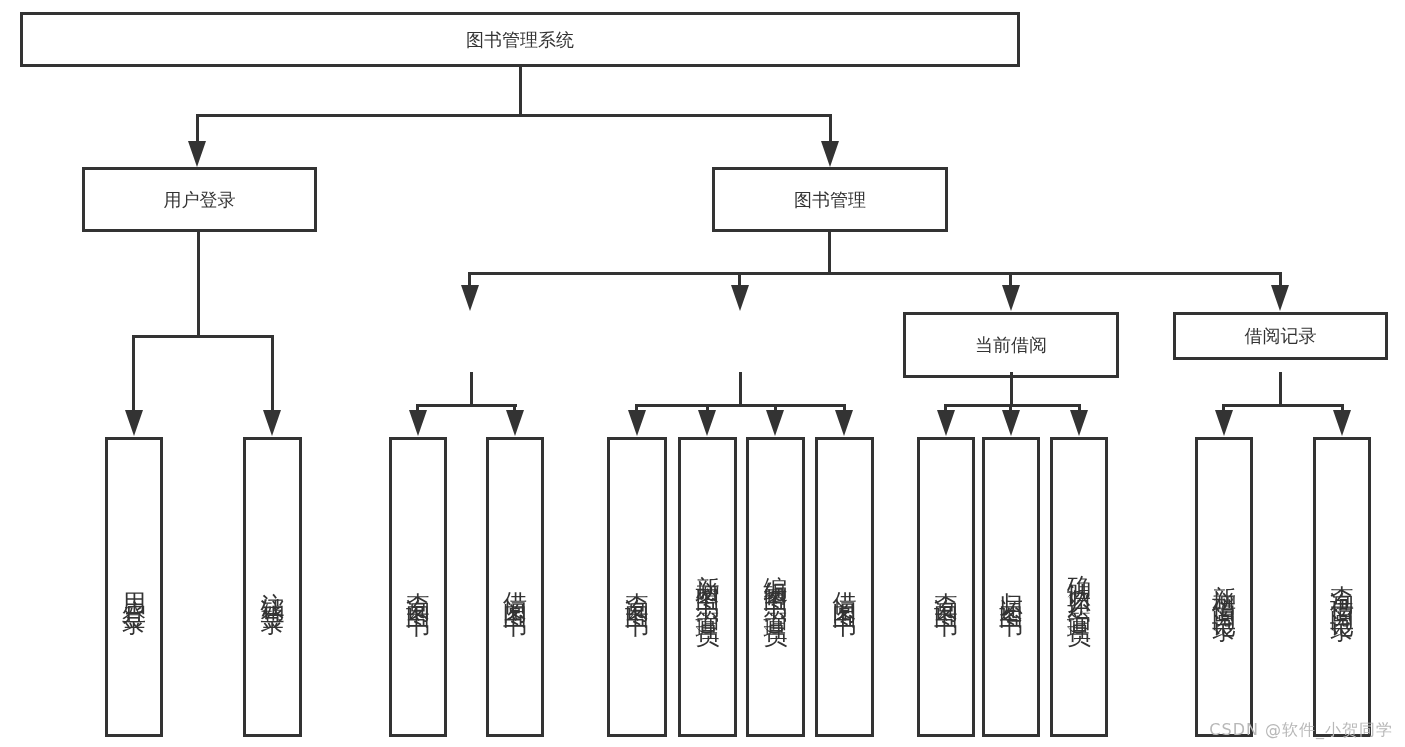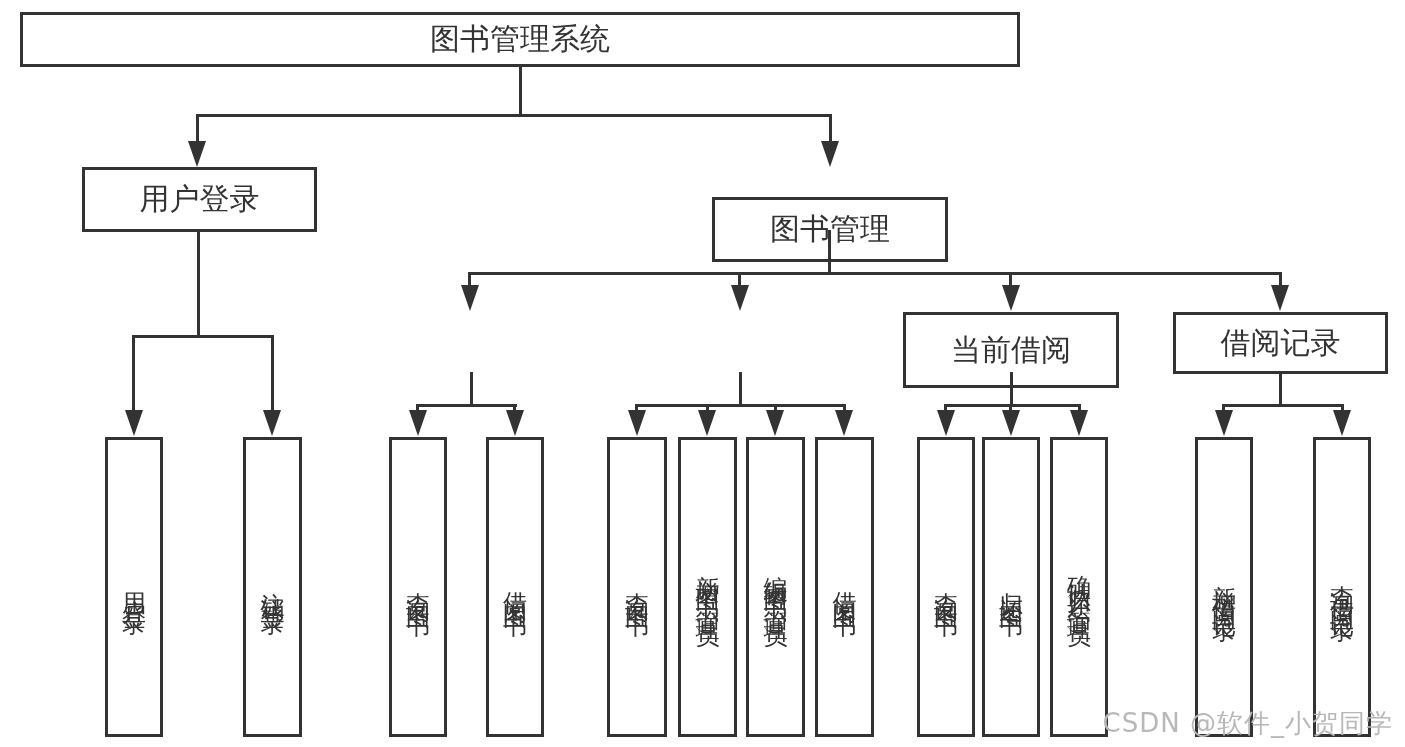--- a/index.html
+++ b/index.html
@@ -21,21 +21,21 @@
     overflow: hidden;
   }
   .box {
     position: absolute;
     border: 3px solid var(--line);
     background: #ffffff;
     display: flex;
     align-items: center;
     justify-content: center;
     color: var(--text);
-    font-size: 30px;
+    font-size: 18px;
     white-space: nowrap;
   }
   .vbox {
     position: absolute;
     border: 3px solid var(--line);
     background: #ffffff;
     display: flex;
     align-items: center;
     justify-content: center;
     color: var(--text);
@@ -53,21 +53,21 @@
     position: absolute;
     width: 0; height: 0;
     border-left: 9px solid transparent;
     border-right: 9px solid transparent;
     border-top: 26px solid var(--line);
   }
   .watermark {
     position: absolute;
     right: 12px;
     bottom: 6px;
-    font-size: 26px;
+    font-size: 16px;
     color: var(--watermark);
     letter-spacing: 1px;
     z-index: 5;
     white-space: nowrap;
   }
 </style>
 </head>
 <body>
 
 <div class="canvas">
@@ -79,21 +79,21 @@
   <div class="vline" style="left:519px; top:66px; height:49px;"></div>
   <div class="hline" style="left:196px; top:114px; width:636px;"></div>
   <div class="vline" style="left:196px; top:114px; height:30px;"></div>
   <div class="arr" style="left:188px; top:141px;"></div>
   <div class="vline" style="left:829px; top:114px; height:30px;"></div>
   <div class="arr" style="left:821px; top:141px;"></div>
 
   <div class="box" style="left:82px; top:167px; width:235px; height:65px;">
     <span>用户登录</span>
   </div>
-  <div class="box" style="left:712px; top:167px; width:236px; height:65px;margin-top:30px;">
+  <div class="box" style="left:712px; top:167px; width:236px; height:65px;">
     <span>图书管理</span>
   </div>
 
   <div class="vline" style="left:197px; top:230px; height:108px;"></div>
   <div class="hline" style="left:132px; top:335px; width:142px;"></div>
   <div class="vline" style="left:132px; top:335px; height:78px;"></div>
   <div class="arr" style="left:125px; top:410px;"></div>
   <div class="vline" style="left:271px; top:335px; height:78px;"></div>
   <div class="arr" style="left:263px; top:410px;"></div>
 
@@ -101,24 +101,24 @@
   <div class="hline" style="left:468px; top:272px; width:814px;"></div>
   <div class="vline" style="left:468px; top:272px; height:16px;"></div>
   <div class="arr" style="left:461px; top:285px;"></div>
   <div class="vline" style="left:738px; top:272px; height:16px;"></div>
   <div class="arr" style="left:731px; top:285px;"></div>
   <div class="vline" style="left:1009px; top:272px; height:16px;"></div>
   <div class="arr" style="left:1002px; top:285px;"></div>
   <div class="vline" style="left:1279px; top:272px; height:16px;"></div>
   <div class="arr" style="left:1271px; top:285px;"></div>
 
-  <div class="box" style="left:903px; top:312px; width:216px; height:76px;">
+  <div class="box" style="left:903px; top:312px; width:216px; height:66px;">
     <span>当前借阅</span>
   </div>
-  <div class="box" style="left:1173px; top:312px; width:215px; height:62px;">
+  <div class="box" style="left:1173px; top:312px; width:215px; height:48px;">
     <span>借阅记录</span>
   </div>
 
   <div class="vline" style="left:470px; top:372px; height:34px;"></div>
   <div class="hline" style="left:416px; top:404px; width:101px;"></div>
   <div class="vline" style="left:416px; top:404px; height:12px;"></div>
   <div class="arr" style="left:409px; top:410px;"></div>
   <div class="vline" style="left:513px; top:404px; height:12px;"></div>
   <div class="arr" style="left:506px; top:410px;"></div>
 

